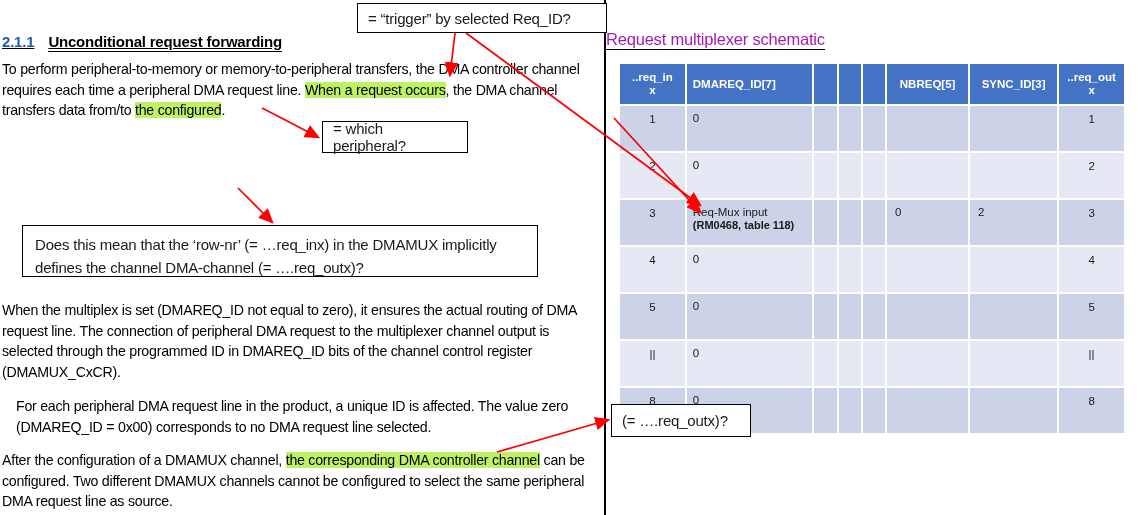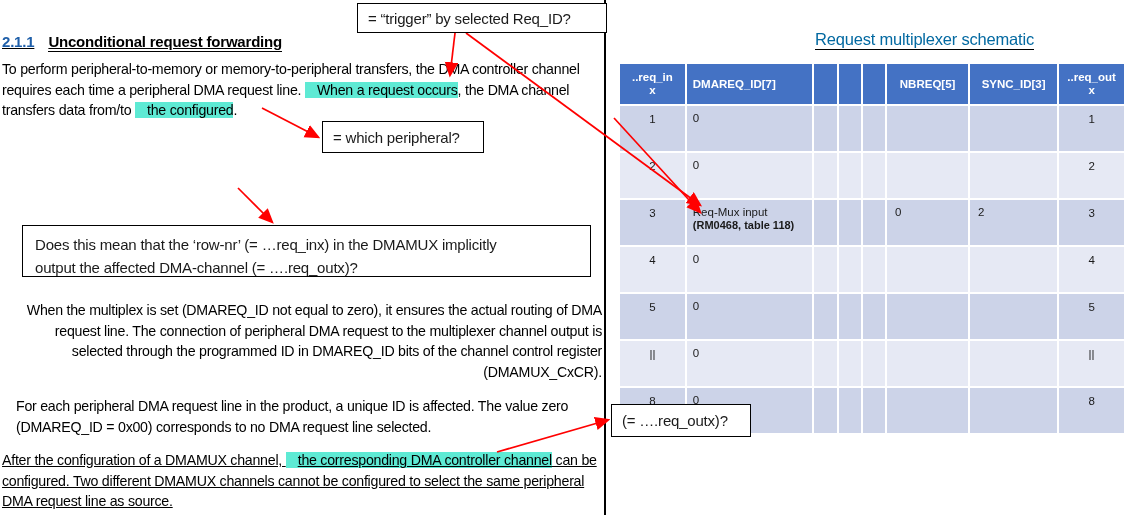--- a/index.html
+++ b/index.html
@@ -52,21 +52,21 @@
     letter-spacing: -0.2px;
   }
 
   .para {
     position: absolute;
     font-size: 14.2px;
     line-height: 20.5px;
     color: #000000;
     letter-spacing: -0.25px;
   }
-  .hl { background: #5eead4; padding-left: 12px; }
+  .hl { background: #bef264; }
 
   
   .callout {
     position: absolute;
     border: 1.6px solid #000000;
     background: #ffffff;
     display: flex;
     align-items: center;
     font-size: 15px;
     color: #1a1a1a;
@@ -92,23 +92,23 @@
   
   .panel {
     position: absolute;
     left: 606px; top: 0;
     width: 532px; height: 515px;
   }
   .panel-title {
     position: absolute;
     left: 0; top: 30px;
     width: 428px;
-    text-align: right;
+    text-align: left;
     font-size: 16.5px;
-    color: #0369a1;
+    color: #a21caf;
     letter-spacing: -0.2px;
   }
   .panel-title span {
     border-bottom: 1px solid #000;
     padding-bottom: 1px;
   }
 
   .tbl {
     position: absolute;
     left: 12px; top: 62px;
@@ -164,34 +164,34 @@
 
     <div class="heading">
       <span class="num">2.1.1</span><span class="htext">Unconditional request forwarding</span>
     </div>
 
     <div class="para" style="left:2px; top:59px; width:598px;">
       <span>To perform peripheral-to-memory or memory-to-peripheral transfers, the DMA controller channel requires each time a peripheral DMA request line. </span><span class="hl">When a request occurs</span><span>, the DMA channel transfers data from/to </span><span class="hl">the configured</span><span>.</span>
     </div>
 
 
-    <div class="para" style="left:2px; top:300px; width:600px;text-align:right;">When the multiplex is set (DMAREQ_ID not equal to zero), it ensures the actual routing of DMA request line. The connection of peripheral DMA request to the multiplexer channel output is selected through the programmed ID in DMAREQ_ID bits of the channel control register (DMAMUX_CxCR).</div>
+    <div class="para" style="left:2px; top:300px; width:600px;">When the multiplex is set (DMAREQ_ID not equal to zero), it ensures the actual routing of DMA request line. The connection of peripheral DMA request to the multiplexer channel output is selected through the programmed ID in DMAREQ_ID bits of the channel control register (DMAMUX_CxCR).</div>
 
     <div class="para" style="left:2px; top:396px; width:600px;margin-left:14px;">For each peripheral DMA request line in the product, a unique ID is affected. The value zero (DMAREQ_ID = 0x00) corresponds to no DMA request line selected.</div>
 
-    <div class="para" style="left:2px; top:450px; width:600px;text-decoration:underline;">
+    <div class="para" style="left:2px; top:450px; width:600px;">
       <span>After the configuration of a DMAMUX channel, </span><span class="hl">the corresponding DMA controller channel</span><span> can be configured. Two different DMAMUX channels cannot be configured to select the same peripheral DMA request line as source.</span>
     </div>
 
-    <div class="callout multiline" style="left:22px; top:225px; width:569px; height:52px;">
+    <div class="callout multiline" style="left:22px; top:225px; width:516px; height:52px;">
       <div>Does this mean that the ‘row-nr’ (= …req_inx) in the DMAMUX implicitly</div>
-      <div>output the affected DMA-channel (= ….req_outx)?</div>
+      <div>defines the channel DMA-channel (= ….req_outx)?</div>
     </div>
 
-    <div class="callout" style="left:322px; top:121px; width:162px; height:32px;">= which peripheral?</div>
+    <div class="callout" style="left:322px; top:121px; width:146px; height:32px;">= which peripheral?</div>
   </div>
 
   <div class="vdivider"></div>
 
   <div class="callout" style="left:327px; top:3px; width:250px; height:30px;margin-left:30px;">= “trigger” by selected Req_ID?</div>
 
   <div class="callout" style="left:611px; top:404px; width:140px; height:33px;">(= ….req_outx)?</div>
 
   <div class="panel">
     <div class="panel-title"><span>Request multiplexer schematic</span></div>

